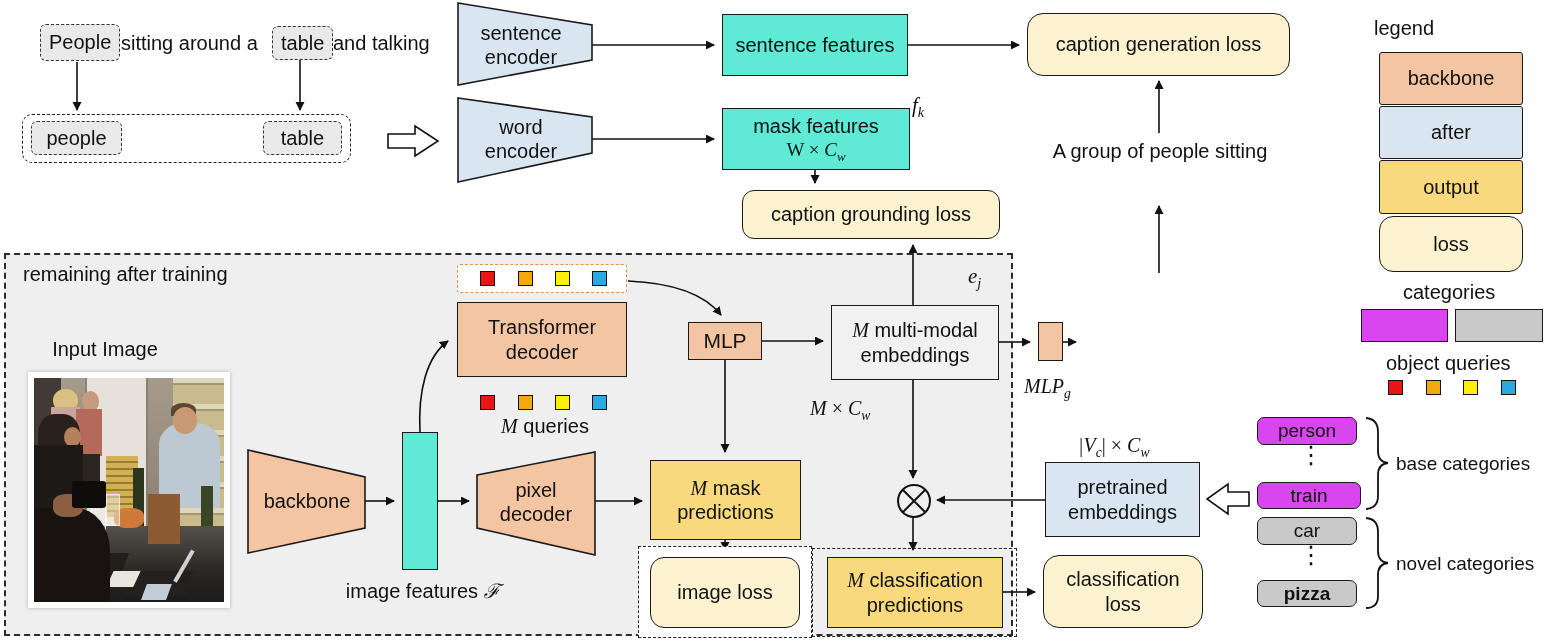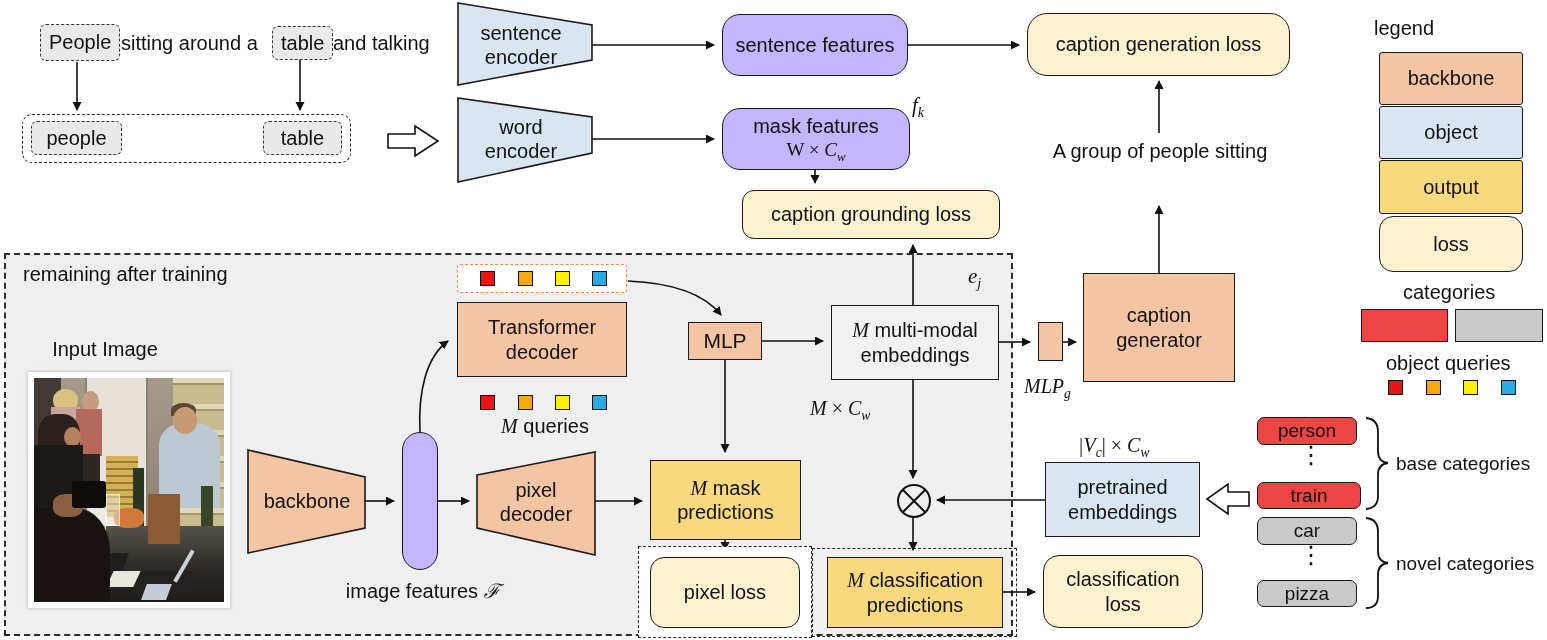--- a/index.html
+++ b/index.html
@@ -11,23 +11,23 @@
   .lbl{position:absolute;font-size:20px;line-height:1.22;z-index:2;white-space:nowrap;}
   .center{text-align:center;}
   .round14{border-radius:14px;}
   .round12{border-radius:12px;}
   .round16{border-radius:16px;}
   .round7{border-radius:7px;}
   .trainable{background:#f4c5a3;}
   .fixedc{background:#d9e6f2;}
   .output{background:#f8d97e;}
   .loss{background:#fdf2d0;}
-  .plain{background:#c4b5fd;border-radius:18px;}
+  .plain{background:#5eead4;}
   .greyfill{background:#f1f1f1;}
-  .greenc{background:#ef4444;}
+  .greenc{background:#d946ef;}
   .grayc{background:#c9c9c9;}
   .chip{position:absolute;box-sizing:border-box;border:1.5px dashed #333;border-radius:6px;
         background:#e9e9e9;display:flex;align-items:center;justify-content:center;
         font-size:20px;z-index:2;padding:0 8px;}
   .dashedbox{position:absolute;box-sizing:border-box;border:1.7px dashed #222;z-index:1;}
   .mi{font-family:"Liberation Serif",serif;font-style:italic;}
   .math{font-family:"Liberation Serif",serif;font-style:italic;font-size:20px;}
   .mathline{font-family:"Liberation Serif",serif;font-size:19px;}
   sub{font-size:68%;}
   .q{position:absolute;width:15px;height:15px;box-sizing:border-box;border:1.6px solid #111;z-index:3;}
@@ -128,21 +128,21 @@
     <div>sentence features</div>
   </div>
   <div class="box plain" style="left:722px;top:108px;width:188px;height:62px;">
     <div>mask features</div>
     <div class="mathline"><span>W × </span><span class="mi">C</span><sub class="mi">w</sub></div>
   </div>
   <div class="lbl math" style="left:912px;top:93px;font-size:21px;">
     <span>f</span><sub>k</sub>
   </div>
 
-  <div class="box loss round16" style="left:1027px;top:13px;width:263px;height:63px;border-radius:20px;">
+  <div class="box loss round16" style="left:1027px;top:13px;width:263px;height:63px;">
     <div>caption generation loss</div>
   </div>
   <div class="box loss round12" style="left:742px;top:190px;width:258px;height:49px;">
     <div>caption grounding loss</div>
   </div>
 
   <div class="lbl center" style="left:1040px;top:139px;width:240px;white-space:normal;">
     <div>A group of people sitting</div>
   </div>
 
@@ -216,41 +216,37 @@
   <div class="box trainable" style="left:688px;top:322px;width:74px;height:38px;font-size:21px;">
     <div>MLP</div>
   </div>
 
   <div class="box output" style="left:650px;top:460px;width:151px;height:80px;">
     <div><span class="mi">M</span><span> mask</span></div>
     <div>predictions</div>
   </div>
   <div class="dashedbox" style="left:638px;top:546px;width:174px;height:92px;background:#fff;z-index:2;"></div>
   <div class="box loss round14" style="left:650px;top:557px;width:150px;height:71px;z-index:3;">
-    <div>pixel loss</div>
+    <div>image loss</div>
   </div>
 
   <div class="box greyfill" style="left:831px;top:305px;width:168px;height:75px;">
     <div><span class="mi">M</span><span> multi-modal</span></div>
     <div>embeddings</div>
   </div>
   <div class="lbl math" style="left:968px;top:264px;font-size:21px;">
     <span>e</span><sub>j</sub>
   </div>
   <div class="lbl mathline" style="left:810px;top:396px;font-size:20px;">
     <span class="mi">M</span><span> × </span><span class="mi">C</span><sub class="mi">w</sub>
   </div>
 
   <div class="box trainable" style="left:1038px;top:322px;width:25px;height:39px;"></div>
   <div class="lbl math" style="left:1024px;top:374px;font-size:20px;">
     <span>MLP</span><sub>g</sub>
-  </div>
-  <div class="box trainable" style="left:1083px;top:273px;width:152px;height:109px;">
-    <div>caption</div>
-      <div>generator</div>
   </div>
 
   <div class="dashedbox" style="left:812px;top:548px;width:205px;height:89px;"></div>
   <div class="box output" style="left:827px;top:557px;width:176px;height:71px;">
     <div><span class="mi">M</span><span> classification</span></div>
     <div>predictions</div>
   </div>
   <div class="box loss round16" style="left:1043px;top:555px;width:160px;height:73px;">
     <div>classification</div>
       <div>loss</div>
@@ -262,21 +258,21 @@
   <div class="box fixedc" style="left:1045px;top:462px;width:155px;height:75px;">
     <div>pretrained</div>
       <div>embeddings</div>
   </div>
 
   <div class="lbl" style="left:1374px;top:16px;">legend</div>
   <div class="box trainable" style="left:1379px;top:52px;width:144px;height:53px;border-radius:3px;">
     <div>backbone</div>
   </div>
   <div class="box fixedc" style="left:1379px;top:106px;width:144px;height:53px;border-radius:3px;">
-    <div>object</div>
+    <div>after</div>
   </div>
   <div class="box output" style="left:1379px;top:160px;width:144px;height:54px;border-radius:3px;">
     <div>output</div>
   </div>
   <div class="box loss round14" style="left:1379px;top:216px;width:144px;height:56px;">
     <div>loss</div>
   </div>
   <div class="lbl" style="left:1403px;top:280px;">categories</div>
   <div class="box greenc" style="left:1361px;top:309px;width:87px;height:33px;"></div>
   <div class="box grayc" style="left:1455px;top:309px;width:88px;height:33px;"></div>
@@ -290,19 +286,19 @@
     <div>person</div>
   </div>
   <div class="lbl" style="left:1299px;top:443px;font-size:24px;line-height:1;">⋮</div>
   <div class="box greenc round7" style="left:1257px;top:482px;width:104px;height:27px;font-size:19px;">
     <div>train</div>
   </div>
   <div class="box grayc round7" style="left:1257px;top:517px;width:100px;height:28px;font-size:19px;">
     <div>car</div>
   </div>
   <div class="lbl" style="left:1299px;top:543px;font-size:24px;line-height:1;">⋮</div>
-  <div class="box grayc round7" style="left:1257px;top:580px;width:100px;height:27px;font-size:19px;">
+  <div class="box grayc round7" style="left:1257px;top:580px;width:100px;height:27px;font-size:19px;font-weight:bold;">
     <div>pizza</div>
   </div>
   <div class="lbl" style="left:1396px;top:452px;font-size:19px;">base categories</div>
   <div class="lbl" style="left:1396px;top:552px;font-size:19px;">novel categories</div>
 
 </div>
 
 </body></html>

